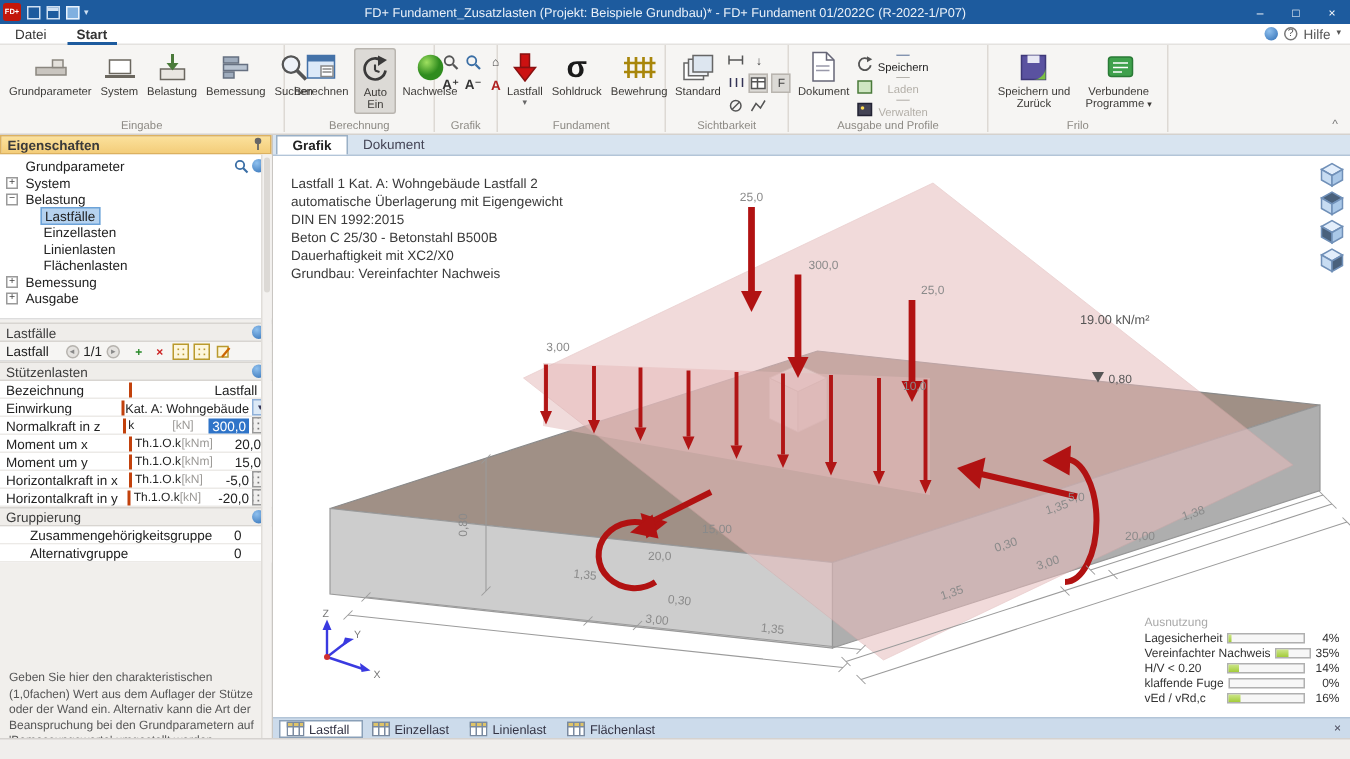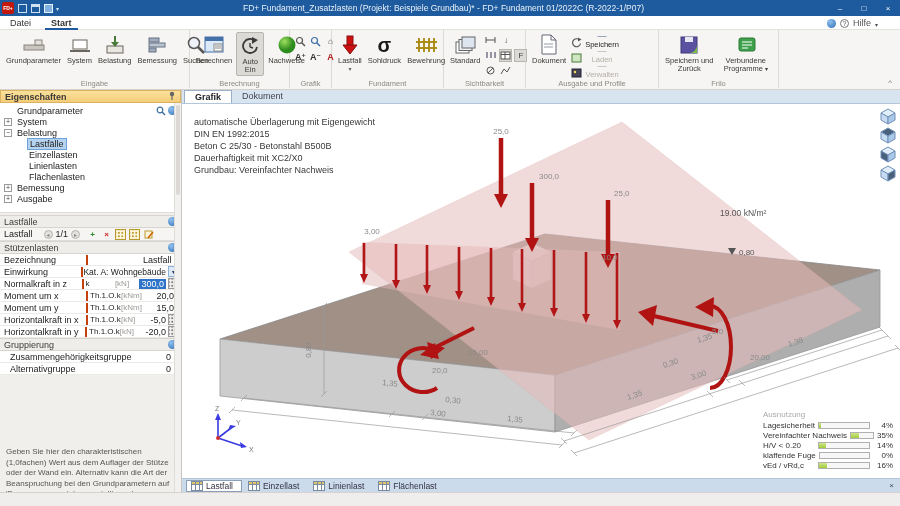--- a/index.html
+++ b/index.html
@@ -15,21 +15,21 @@
   .qa-icon.win { background:#7fb0e0; border-color:#e8f2fc; }
   .qa-caret { font-size:6px; margin-left:3px; color:#cfe0f2; }
   #title-text { flex:1; text-align:center; font-size:8.5px; white-space:nowrap; overflow:hidden; }
   .winbtn { width:24px; text-align:center; font-size:8px; color:#fff; }
 
   
   #menubar { position:absolute; top:16px; left:0; width:900px; height:14px; background:#fff; display:flex; align-items:center; border-bottom:1px solid #e4e2df; }
   .menu-tab { padding:0 10px; font-size:9px; color:#333; height:14px; line-height:14px; position:relative; }
   .menu-tab.active { font-weight:bold; }
   .menu-tab.active::after { content:""; position:absolute; left:4px; right:4px; bottom:0; height:2px; background:#1d5b9e; }
-  #menu-right { margin-left:auto; display:flex; align-items:flex-end; gap:4px; padding-right:22px; color:#555; }
+  #menu-right { margin-left:auto; display:flex; align-items:flex-start; gap:4px; padding-right:6px; color:#555; }
   .help-dot { width:9px; height:9px; border-radius:50%; background:radial-gradient(circle at 35% 30%, #8fc0ee, #2e6db4); }
   .help-q { width:9px; height:9px; border-radius:50%; border:1px solid #777; font-size:7px; line-height:8px; text-align:center; color:#555; }
 
   
   #ribbon { position:absolute; top:30px; left:0; width:900px; height:60px; background:#f6f5f3; border-bottom:1px solid #d5d2ce; display:flex; }
   .rgroup { position:relative; height:58px; border-right:1px solid #ddd9d4; padding:2px 4px 10px 4px; display:flex; gap:2px; align-items:flex-start; }
   .rgroup-label { position:absolute; bottom:0; left:0; right:0; text-align:center; font-size:7.5px; color:#8d8a84; }
   .rbtn { display:flex; flex-direction:column; align-items:center; justify-content:flex-start; font-size:7.5px; color:#3c3a37; text-align:center; padding:1px 2px; line-height:8px; }
   .rbtn .ric { height:24px; display:flex; align-items:center; justify-content:center; }
   .rbtn.pressed { background:#dcdad6; border:1px solid #b9b5af; border-radius:2px; }
@@ -68,21 +68,21 @@
   .grid-gold { border:1px solid #b99a2e; background:#fdf6dc radial-gradient(#b99a2e 0.7px, transparent 0.8px); background-size:3.4px 3.4px; background-position:1.2px 1.2px; }
 
   .prow { height:12px; background:#fff; border-bottom:1px solid #eceae7; display:flex; align-items:center; padding:0 2px 0 4px; }
   .pl { width:84px; border-right:2px solid #c2410c; white-space:nowrap; overflow:hidden; }
   .ps { width:33px; font-size:8px; padding-left:2px; white-space:nowrap; }
   .pu { width:26px; font-size:8px; color:#9c9a97; white-space:nowrap; }
   .pv { flex:1; text-align:right; white-space:nowrap; }
   .pv.sel { background:#2f74c8; color:#fff; flex:none; margin-left:auto; padding:0 2px; }
   .gridbtn { width:11px; height:11px; margin-left:2px; border:1px solid #9a9a9a; background:#f0efee radial-gradient(#777 0.8px, transparent 0.9px); background-size:3.5px 3.5px; background-position:1.5px 1.5px; flex:none; }
   .dropbtn { width:11px; height:11px; margin-left:2px; border:1px solid #8fb0d8; background:#dce9f6; font-size:6px; line-height:10px; text-align:center; color:#335; flex:none; }
-  .grow { height:12px; background:#fff; border-bottom:1px solid #eceae7; display:flex; align-items:center; padding:0 10px; }
+  .grow { height:12px; background:#fff; border-bottom:1px solid #eceae7; display:flex; align-items:center; padding:0 20px; }
   .grow .pl2 { flex:1; }
   .grow .pv2 { text-align:right; }
   #hint { margin-top:72px; padding:0 6px; font-size:8px; line-height:10.5px; color:#555; }
   #side-scroll { position:absolute; right:0; top:13px; bottom:0; width:7px; background:#f3f1ef; border-left:1px solid #e0ddd9; }
   #side-thumb { margin:2px 1px; height:90px; background:#dcd9d5; border-radius:2px; }
 
   
   #mainarea { flex:1; display:flex; flex-direction:column; }
   #doc-tabs { height:14px; background:#d8e4f0; border-bottom:1px solid #b3c5d8; display:flex; align-items:flex-end; padding-left:2px; }
   .dtab { height:13px; line-height:13px; padding:0 10px; font-size:9px; color:#445; }
@@ -573,20 +573,21 @@
     </div>
 
     <div id="mainarea">
       <div id="doc-tabs">
         <div class="dtab active">Grafik</div>
         <div class="dtab">Dokument</div>
       </div>
 
       <div id="canvas">
         <div id="info-block">
+          <div>Lastfall 1 Kat. A: Wohngebäude Lastfall 2</div>
           <div>automatische Überlagerung mit Eigengewicht</div>
           <div>DIN EN 1992:2015</div>
           <div>Beton C 25/30 - Betonstahl B500B</div>
           <div>Dauerhaftigkeit mit XC2/X0</div>
           <div>Grundbau: Vereinfachter Nachweis</div>
         </div>
 
         <svg id="scene" width="722" height="374" viewBox="0 0 722 374">
 
           <polygon points="38,235 363,130 698,166 373,271" fill="#a09086" stroke="#8a8a8a" stroke-width="0.8"></polygon>

